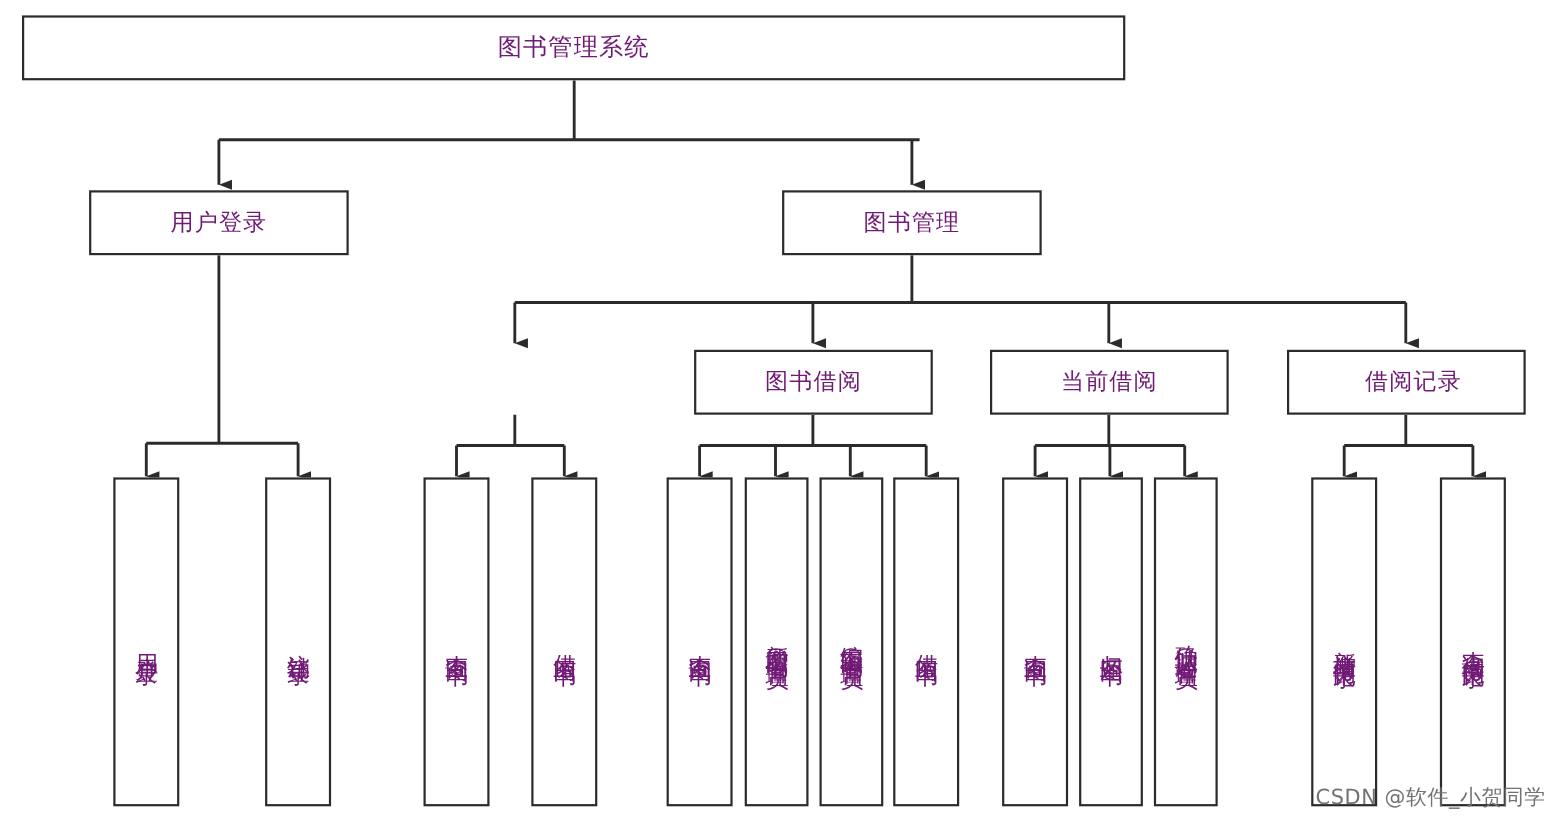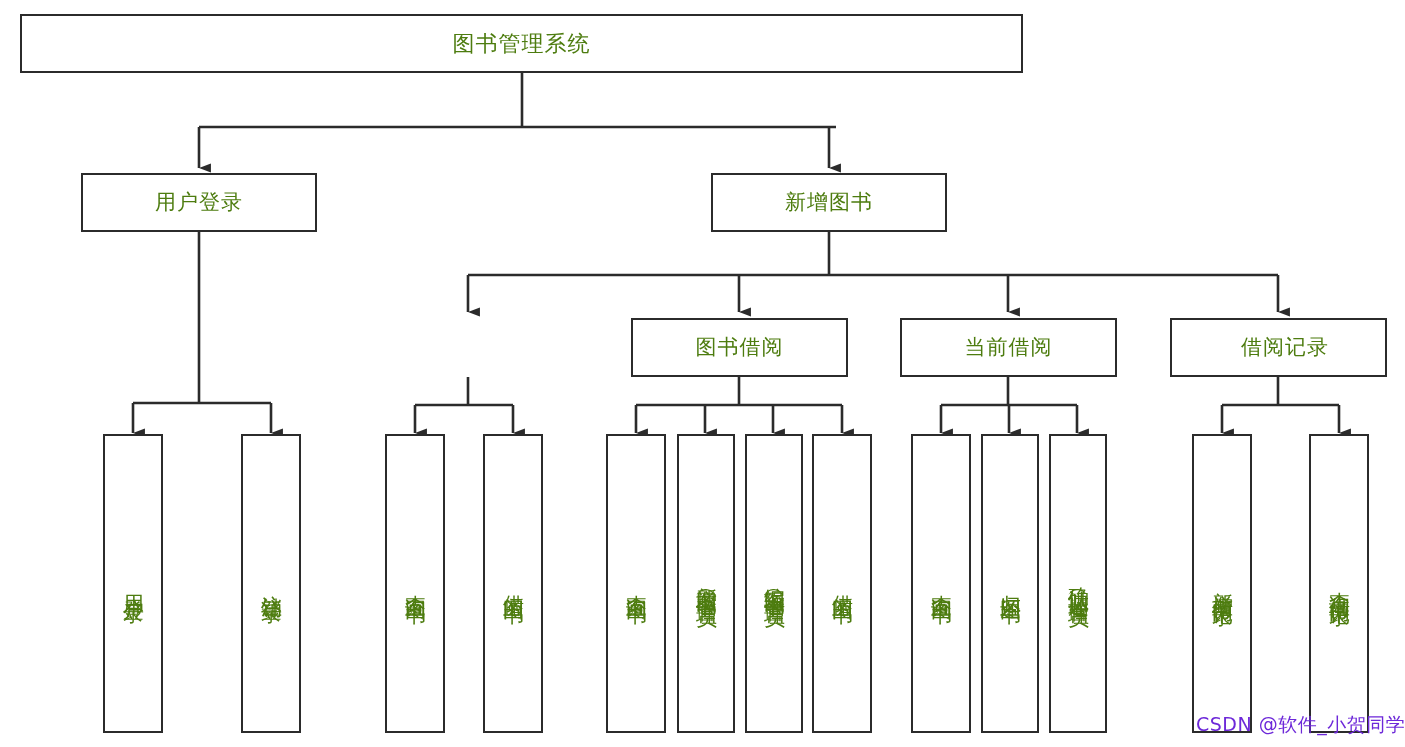--- a/index.html
+++ b/index.html
@@ -27,21 +27,21 @@
     pointer-events: none;
   }
   .node {
     position: absolute;
     box-sizing: border-box;
     background: #ffffff;
     border: 2px solid #2b2b2b;
     display: flex;
     align-items: center;
     justify-content: center;
-    color: #4d7c0f;
+    color: #701a75;
   }
   .node.horiz {
     font-size: 21px;
     line-height: 1.25;
     letter-spacing: 1px;
   }
   .node.vert {
     font-size: 21px;
     letter-spacing: 1px;
   }
@@ -52,21 +52,21 @@
     letter-spacing: 3px;
     white-space: nowrap;
     text-align: center;
   }
   .node.root {
     font-size: 22px;
   }
   .watermark {
     position: absolute;
     font-size: 19px;
-    color: #6d28d9;
+    color: #737373;
     letter-spacing: 0.5px;
     white-space: nowrap;
     user-select: none;
   }
 </style>
 </head>
 <body>
 
 <div id="diagram-root">
 
@@ -122,21 +122,21 @@
   </svg>
 
   <div class="node horiz root" style="left:20px; top:14px; width:1003px; height:59px;">
     <span>图书管理系统</span>
   </div>
 
   <div class="node horiz" style="left:81px; top:173px; width:236px; height:59px;">
     <span>用户登录</span>
   </div>
   <div class="node horiz" style="left:711px; top:173px; width:236px; height:59px;">
-    <span>新增图书</span>
+    <span>图书管理</span>
   </div>
 
   <div class="node horiz" style="left:900px; top:318px; width:217px; height:59px;">
     <span>当前借阅</span>
   </div>
   <div class="node horiz" style="left:631px; top:318px; width:217px; height:59px;">
     <span>图书借阅</span>
   </div>
   <div class="node horiz" style="left:1170px; top:318px; width:217px; height:59px;padding-left:13px;">
     <span>借阅记录</span>

